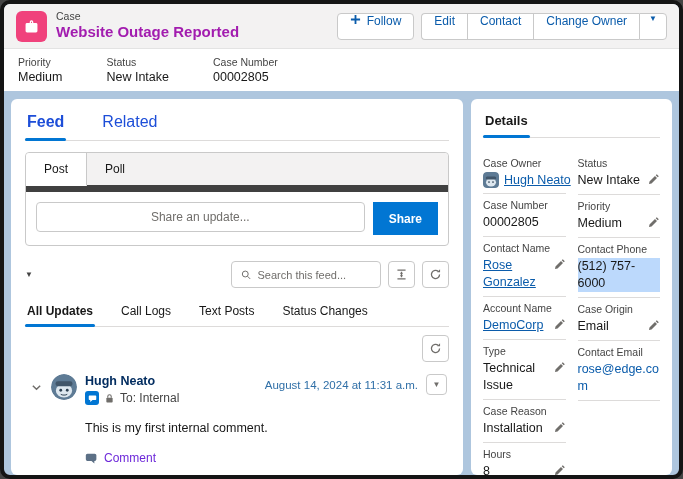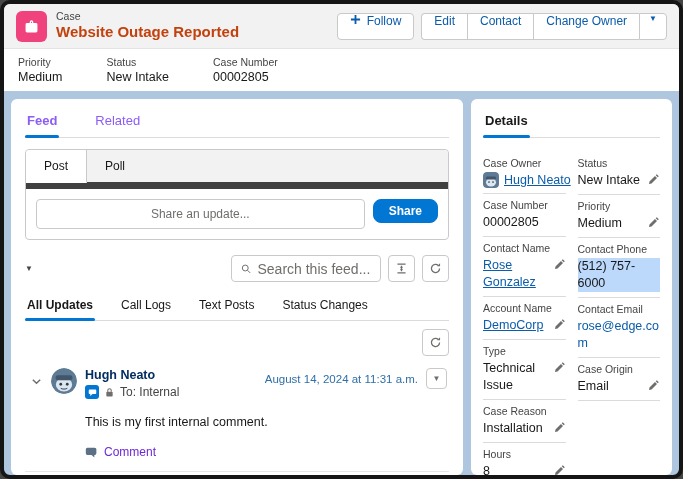--- a/index.html
+++ b/index.html
@@ -17,21 +17,21 @@
   .hl-top {
     background: #f3f2f2; border-bottom: 1px solid #e3e3e3;
     display: flex; align-items: center; padding: 7px 12px; height: 45px;
   }
   .obj-icon {
     width: 31px; height: 31px; border-radius: 6px; background: #f0427c;
     display: flex; align-items: center; justify-content: center; flex: 0 0 auto;
   }
   .obj-text { margin-left: 9px; flex: 1; }
   .obj-label { font-size: 10.5px; color: #444; line-height: 1.2; }
-  .obj-title { font-size: 15px; font-weight: bold; color: #c2410c; line-height: 1.25; }
+  .obj-title { font-size: 15px; font-weight: bold; color: #a21caf; line-height: 1.25; }
   .hl-actions { display: flex; gap: 7px; align-items: center; }
   .btn {
     background: #fff; border: 1px solid #c9c9c9; border-radius: 4px;
     color: #0b5cab; font-size: 12px; height: 27px; padding: 0 12px;
     display: flex; align-items: flex-start; gap: 6px; cursor: pointer;
     font-family: inherit;
   }
   .btn-group { display: flex; }
   .btn-group .btn { border-radius: 0; border-right-width: 0; }
   .btn-group .btn:first-child { border-radius: 4px 0 0 4px; }
@@ -43,53 +43,53 @@
   .hl-field .val { font-size: 12.5px; color: #181818; margin-top: 2px; }
 
   
   .main { display: flex; gap: 8px; padding: 8px 7px 0; height: calc(100% - 87px); }
   .card { background: #fff; border-radius: 6px; overflow: hidden; }
   .card-left { flex: 1; padding: 12px 14px; }
   .card-right { width: 201px; flex: 0 0 auto; padding: 12px 12px; }
 
   
   .tabs { display: flex; gap: 34px; border-bottom: 1px solid #dddbda; }
-  .tab { font-size: 13px; color: #8b5cf6; padding: 2px 2px 9px; cursor: pointer; position: relative; }
+  .tab { font-size: 16px; color: #1d4ed8; padding: 2px 2px 9px; cursor: pointer; position: relative; }
   .tab.active { font-weight: bold; }
   .tab.active::after {
     content: ""; position: absolute; left: 0; right: 0; bottom: -1px;
     height: 3px; background: #0176d3; border-radius: 2px;
   }
 
   
   .publisher { border: 1px solid #c9c9c9; border-radius: 4px; margin-top: 11px; }
   .pub-tabs { display: flex; background: #f3f2f2; border-bottom: 7px solid #404040; border-radius: 4px 4px 0 0; }
   .pub-tab { font-size: 12px; color: #181818; padding: 9px 18px; cursor: pointer; }
   .pub-tab.active { background: #fff; border-right: 1px solid #c9c9c9; border-radius: 4px 0 0 0; margin-bottom: -1px; border-bottom: 1px solid #fff; }
   .pub-body { padding: 10px; display: flex; gap: 8px; }
   .pub-input {
     flex: 1; height: 30px; border: 1px solid #c9c9c9; border-radius: 4px;
     font-size: 12px; color: #444; text-align: center; font-family: inherit; outline: none;
   }
   .pub-input::placeholder { color: #706e6b; text-align: center; }
   .btn-brand {
-    background: #0176d3; color: #fff; border: 1px solid #0176d3; border-radius: 8px;
-    font-size: 12px; font-weight: bold; padding: 0 15px; height: 24px; cursor: pointer; font-family: inherit;
+    background: #0176d3; color: #fff; border: 1px solid #0176d3; border-radius: 0;
+    font-size: 12px; font-weight: bold; padding: 0 15px; height: 33px; cursor: pointer; font-family: inherit;
   }
 
   
   .feed-controls { display: flex; justify-content: space-between; align-items: center; margin-top: 15px; }
   .sort { font-size: 12px; color: #181818; display: flex; align-items: center; gap: 6px; cursor: pointer; }
   .sort .caret { color: #444; }
   .controls-right { display: flex; gap: 7px; align-items: center; }
   .search-box {
     display: flex; align-items: center; gap: 6px; border: 1px solid #c9c9c9;
     border-radius: 4px; height: 27px; padding: 0 9px; width: 150px; background: #fff;
   }
-  .search-box input { border: none; outline: none; font-size: 14px; width: 100%; color: #444; font-family: inherit; }
+  .search-box input { border: none; outline: none; font-size: 11px; width: 100%; color: #444; font-family: inherit; }
   .search-box input::placeholder { color: #706e6b; }
   .icon-btn {
     width: 27px; height: 27px; border: 1px solid #c9c9c9; border-radius: 4px;
     background: #fff; display: flex; align-items: center; justify-content: center; cursor: pointer;
   }
 
   
   .filter-tabs { display: flex; gap: 24px; margin-top: 16px; border-bottom: 1px solid #dddbda; }
   .ftab { font-size: 12px; color: #181818; padding: 0 2px 8px; cursor: pointer; position: relative; }
   .ftab.active { font-weight: bold; }
@@ -420,32 +420,32 @@
           </div>
 
           <div class="dfield">
             <div class="lbl">Contact Phone</div>
             <div class="vrow">
               <span class="val selected">(512) 757-6000</span>
             </div>
           </div>
 
           <div class="dfield">
+            <div class="lbl">Case Origin</div>
+            <div class="vrow">
+              <span class="val">Email</span>
+              <svg class="pencil" width="12" height="12" viewBox="0 0 16 16">
+                  <path d="M11.7 1.6l2.7 2.7-1.4 1.4-2.7-2.7zM2 11.3L9.3 4l2.7 2.7L4.7 14l-3.4.7z" fill="#706e6b"></path>
+                </svg>
+            </div>
+          </div>
+
+          <div class="dfield">
             <div class="lbl">Contact Email</div>
             <div class="vrow">
               <span class="val link-plain">rose@edge.com</span>
-            </div>
-          </div>
-
-          <div class="dfield">
-            <div class="lbl">Case Origin</div>
-            <div class="vrow">
-              <span class="val">Email</span>
-              <svg class="pencil" width="12" height="12" viewBox="0 0 16 16">
-                  <path d="M11.7 1.6l2.7 2.7-1.4 1.4-2.7-2.7zM2 11.3L9.3 4l2.7 2.7L4.7 14l-3.4.7z" fill="#706e6b"></path>
-                </svg>
             </div>
           </div>
         </div>
       </div>
     </div>
   </div>
 </div>
 
 </body></html>

